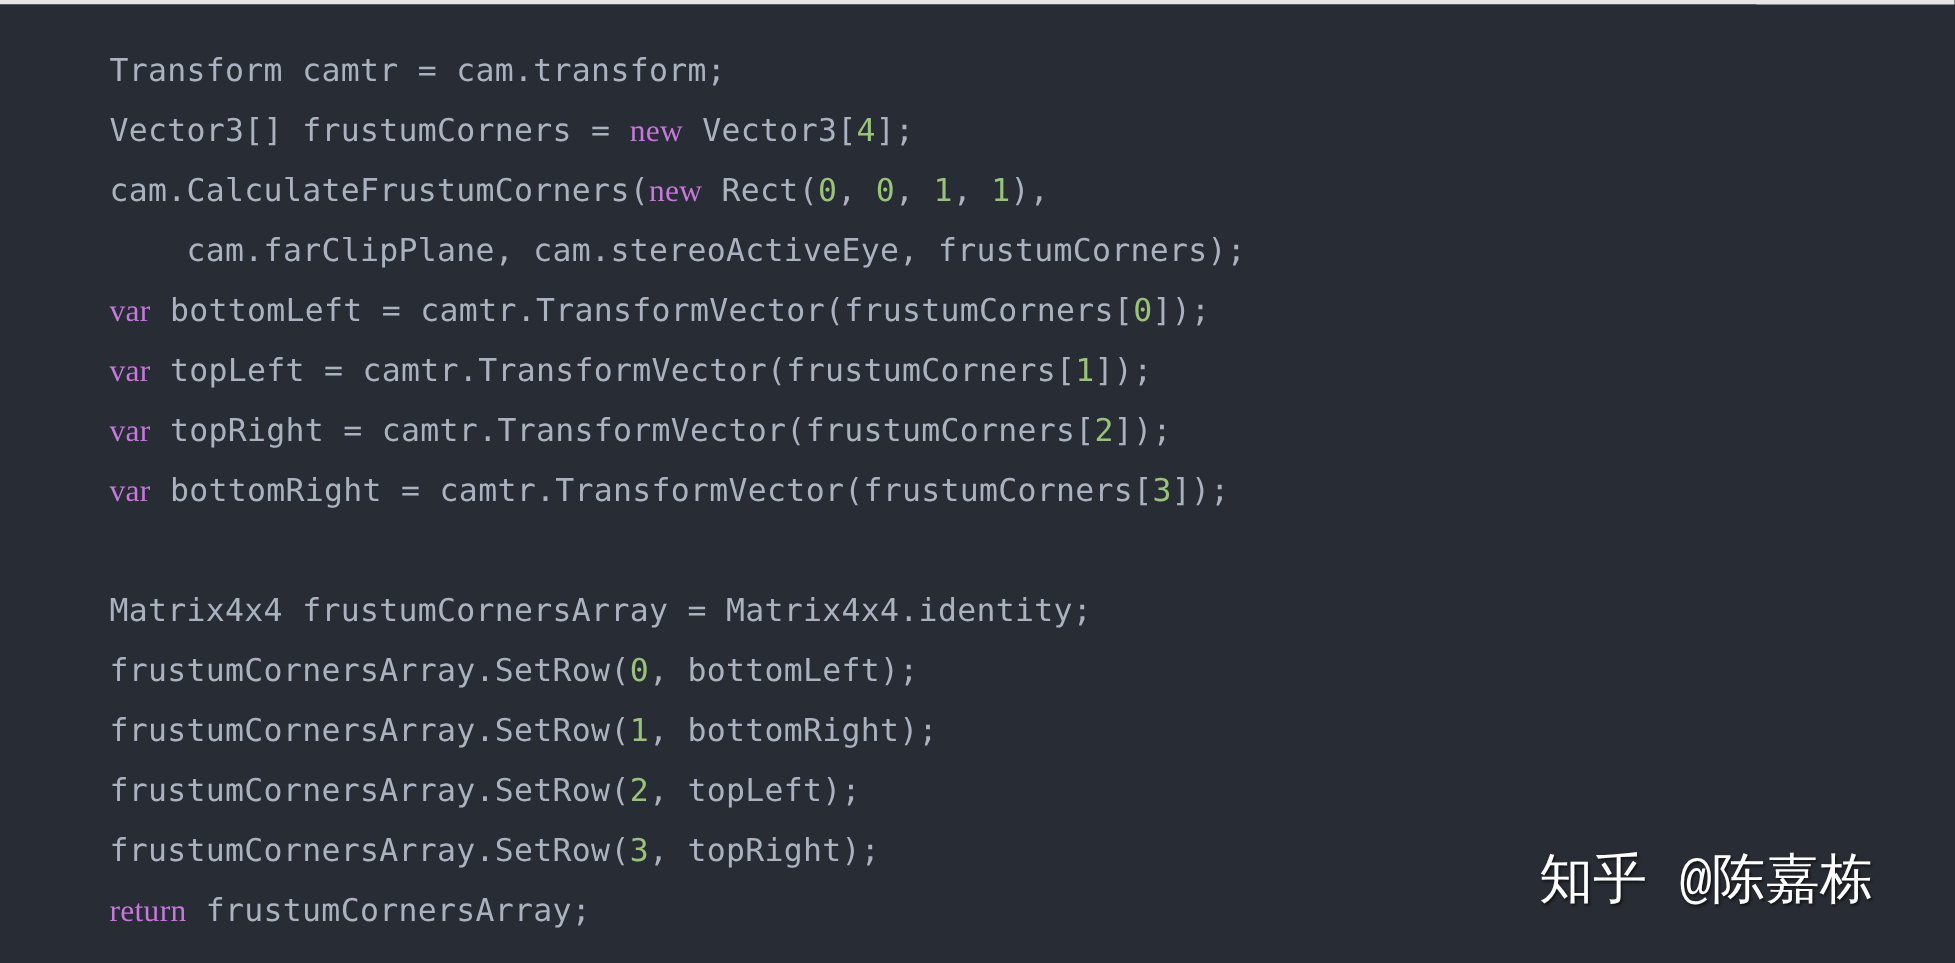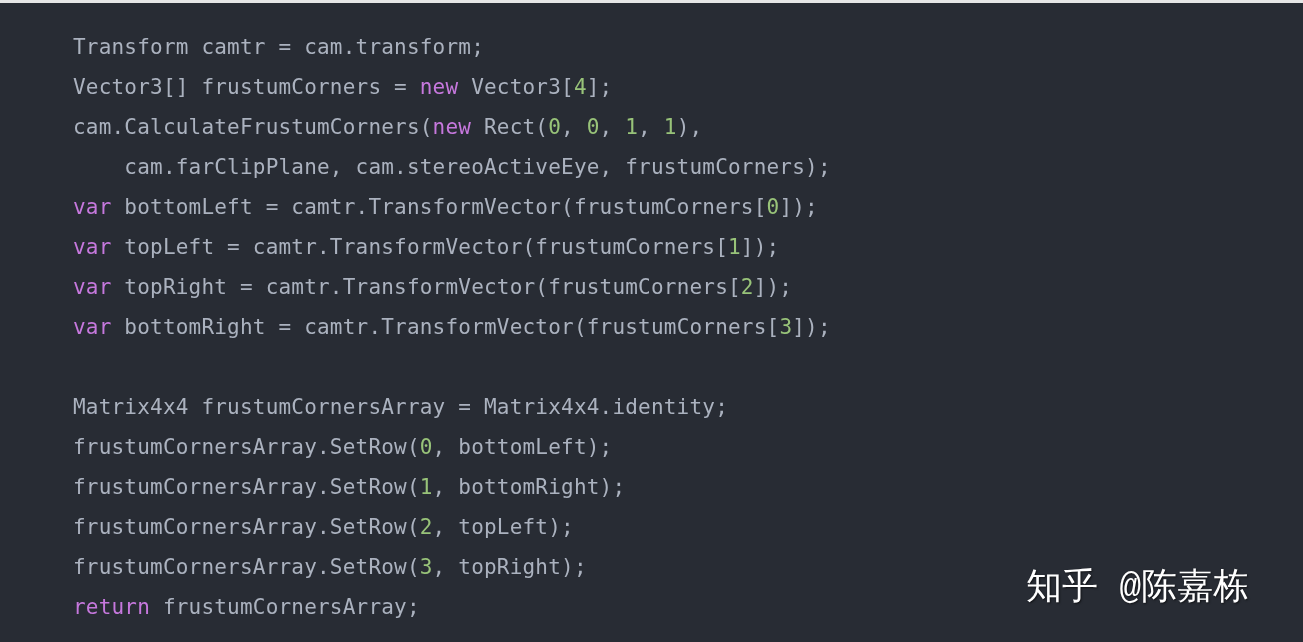--- a/index.html
+++ b/index.html
@@ -30,21 +30,21 @@
       top: 24px;
       margin: 0;
       font-family: "DejaVu Sans Mono", "Liberation Mono", monospace;
       font-size: 21px;
       line-height: 40px;
       color: #abb2bf;
       white-space: pre;
       letter-spacing: 0.2px;
     }
     .line { display: block; height: 40px; }
-    .kw { color: #c678dd; }
+    .kw { color: #c678dd; font-family: Liberation Serif, serif; }
     .num { color: #98c379; }
     .watermark {
       position: absolute;
       left: 1026px;
       top: 562px;
       font-family: Liberation Mono, monospace;
       font-size: 36px;
       color: #ffffff;
       text-shadow: 1px 1px 2px rgba(0,0,0,0.6);
       white-space: nowrap;

